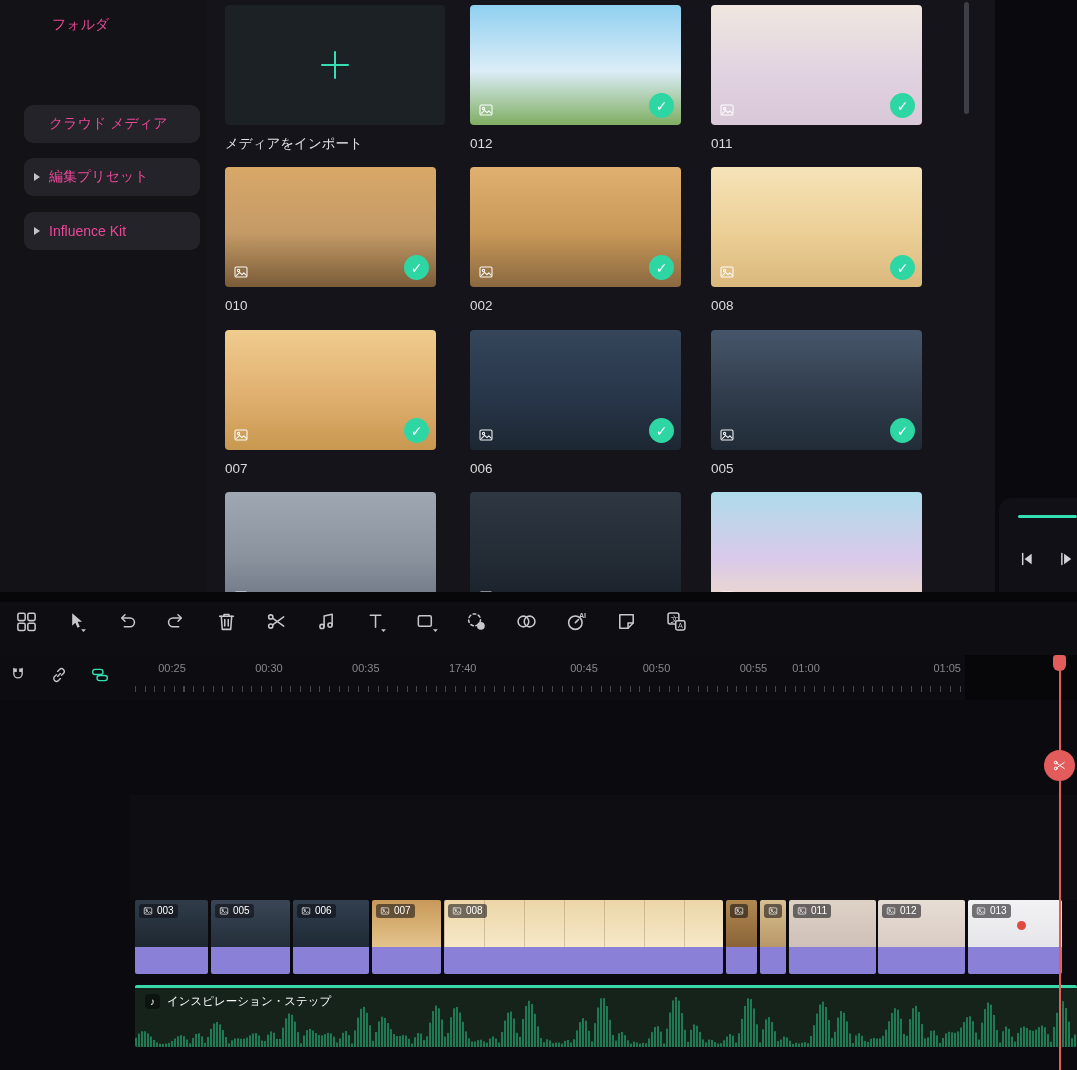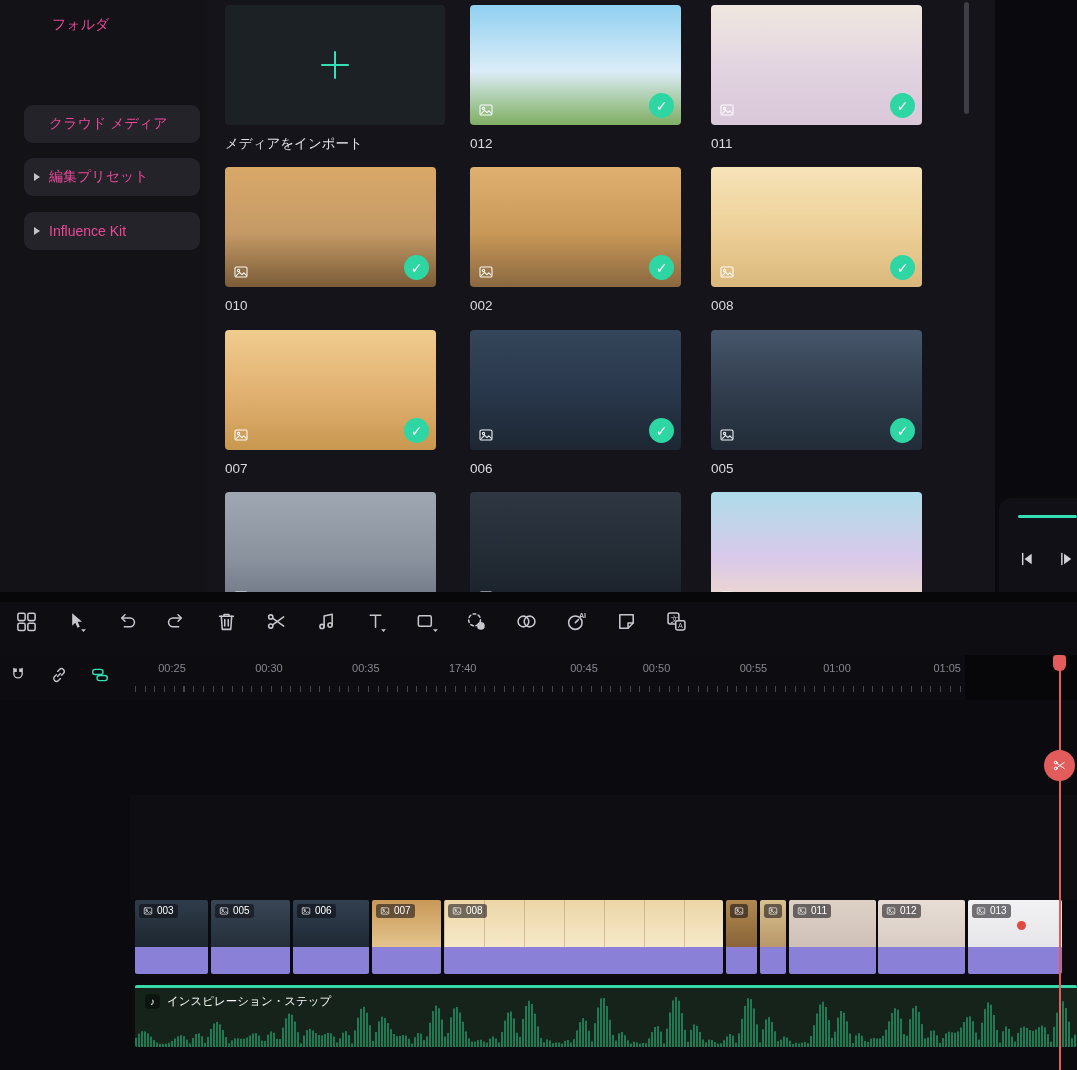--- a/index.html
+++ b/index.html
@@ -359,21 +359,21 @@
             </svg></span></span>
       </div>
     <div id="ticks">
         <span class="tick-label" style="left: 172px;">00:25</span>
         <span class="tick-label" style="left: 268.9px;">00:30</span>
         <span class="tick-label" style="left: 365.8px;">00:35</span>
         <span class="tick-label" style="left: 462.7px;">17:40</span>
         <span class="tick-label" style="left: 584px;">00:45</span>
         <span class="tick-label" style="left: 656.5px;">00:50</span>
         <span class="tick-label" style="left: 753.4px;">00:55</span>
-        <span class="tick-label" style="left: 837px;">01:00</span>
+        <span class="tick-label" style="left: 806px;">01:00</span>
         <span class="tick-label" style="left: 947.2px;">01:05</span>
         <span class="tick-label" style="left: 1044.1px;">01:10</span>
       </div>
     <div class="tick-strip"></div>
   </div>
 
   <div class="tracks">
     <div class="lane"></div>
 
     <div class="clips" id="clips">

